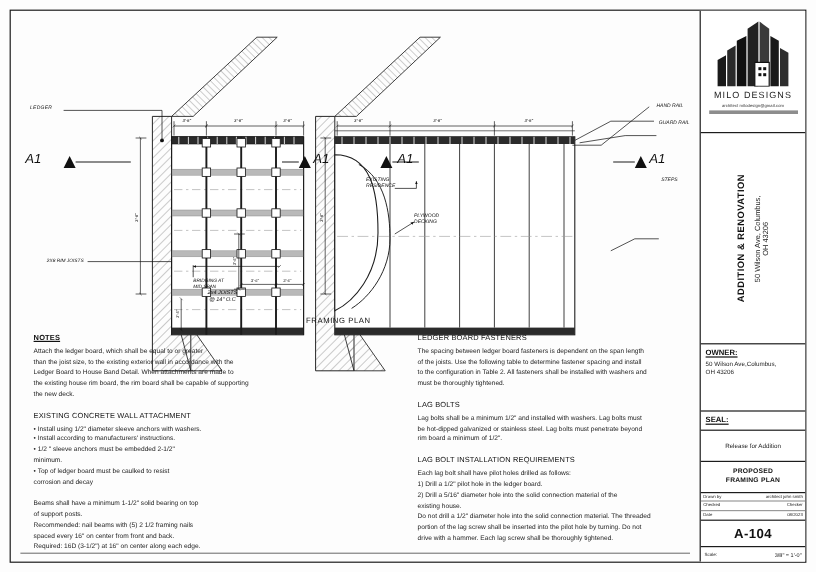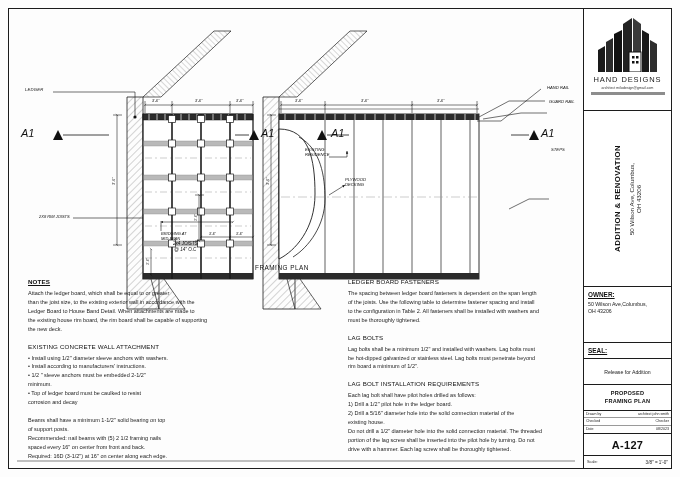--- a/index.html
+++ b/index.html
@@ -441,21 +441,21 @@
         <polygon points="31,56 31,8 40,2 40,56" fill="#222"></polygon>
         <polygon points="41,56 41,2 49,8 49,56" fill="#3a3a3a"></polygon>
         <polygon points="50,56 50,14 57,18 57,56" fill="#1a1a1a"></polygon>
         <polygon points="58,56 58,24 65,28 65,56" fill="#2e2e2e"></polygon>
         <rect x="37" y="36" width="12" height="20" fill="#ffffff" stroke="#111" stroke-width="1"></rect>
         <rect x="40" y="40" width="2.5" height="2.5" fill="#111"></rect>
         <rect x="44" y="40" width="2.5" height="2.5" fill="#111"></rect>
         <rect x="40" y="45" width="2.5" height="2.5" fill="#111"></rect>
         <rect x="44" y="45" width="2.5" height="2.5" fill="#111"></rect>
       </svg>
-      <div class="logo-name">HAND DESIGNS</div>
+      <div class="logo-name">MILO DESIGNS</div>
       <div class="logo-mail">architect milodesign@gmail.com</div>
       <div class="logo-rule"></div>
     </div>
 
     <div class="tb-project">
       <div class="vert proj-title">ADDITION &amp; RENOVATION</div>
       <div class="vert proj-addr" style="white-space:pre-line">50 Wilson Ave, Columbus,
 OH 43206</div>
     </div>
 
@@ -484,21 +484,21 @@
       <div class="meta-row">
         <span>Checked</span>
         <span>Checker</span>
       </div>
       <div class="meta-row">
         <span>Date</span>
         <span>08/2023</span>
       </div>
     </div>
 
-    <div class="tb-number">A-127</div>
+    <div class="tb-number">A-104</div>
 
     <div class="tb-scale">
       <span>Scale:</span>
       <span class="sval">3/8" = 1'-0"</span>
     </div>
   </div>
 
 </div>
 
 </body></html>

